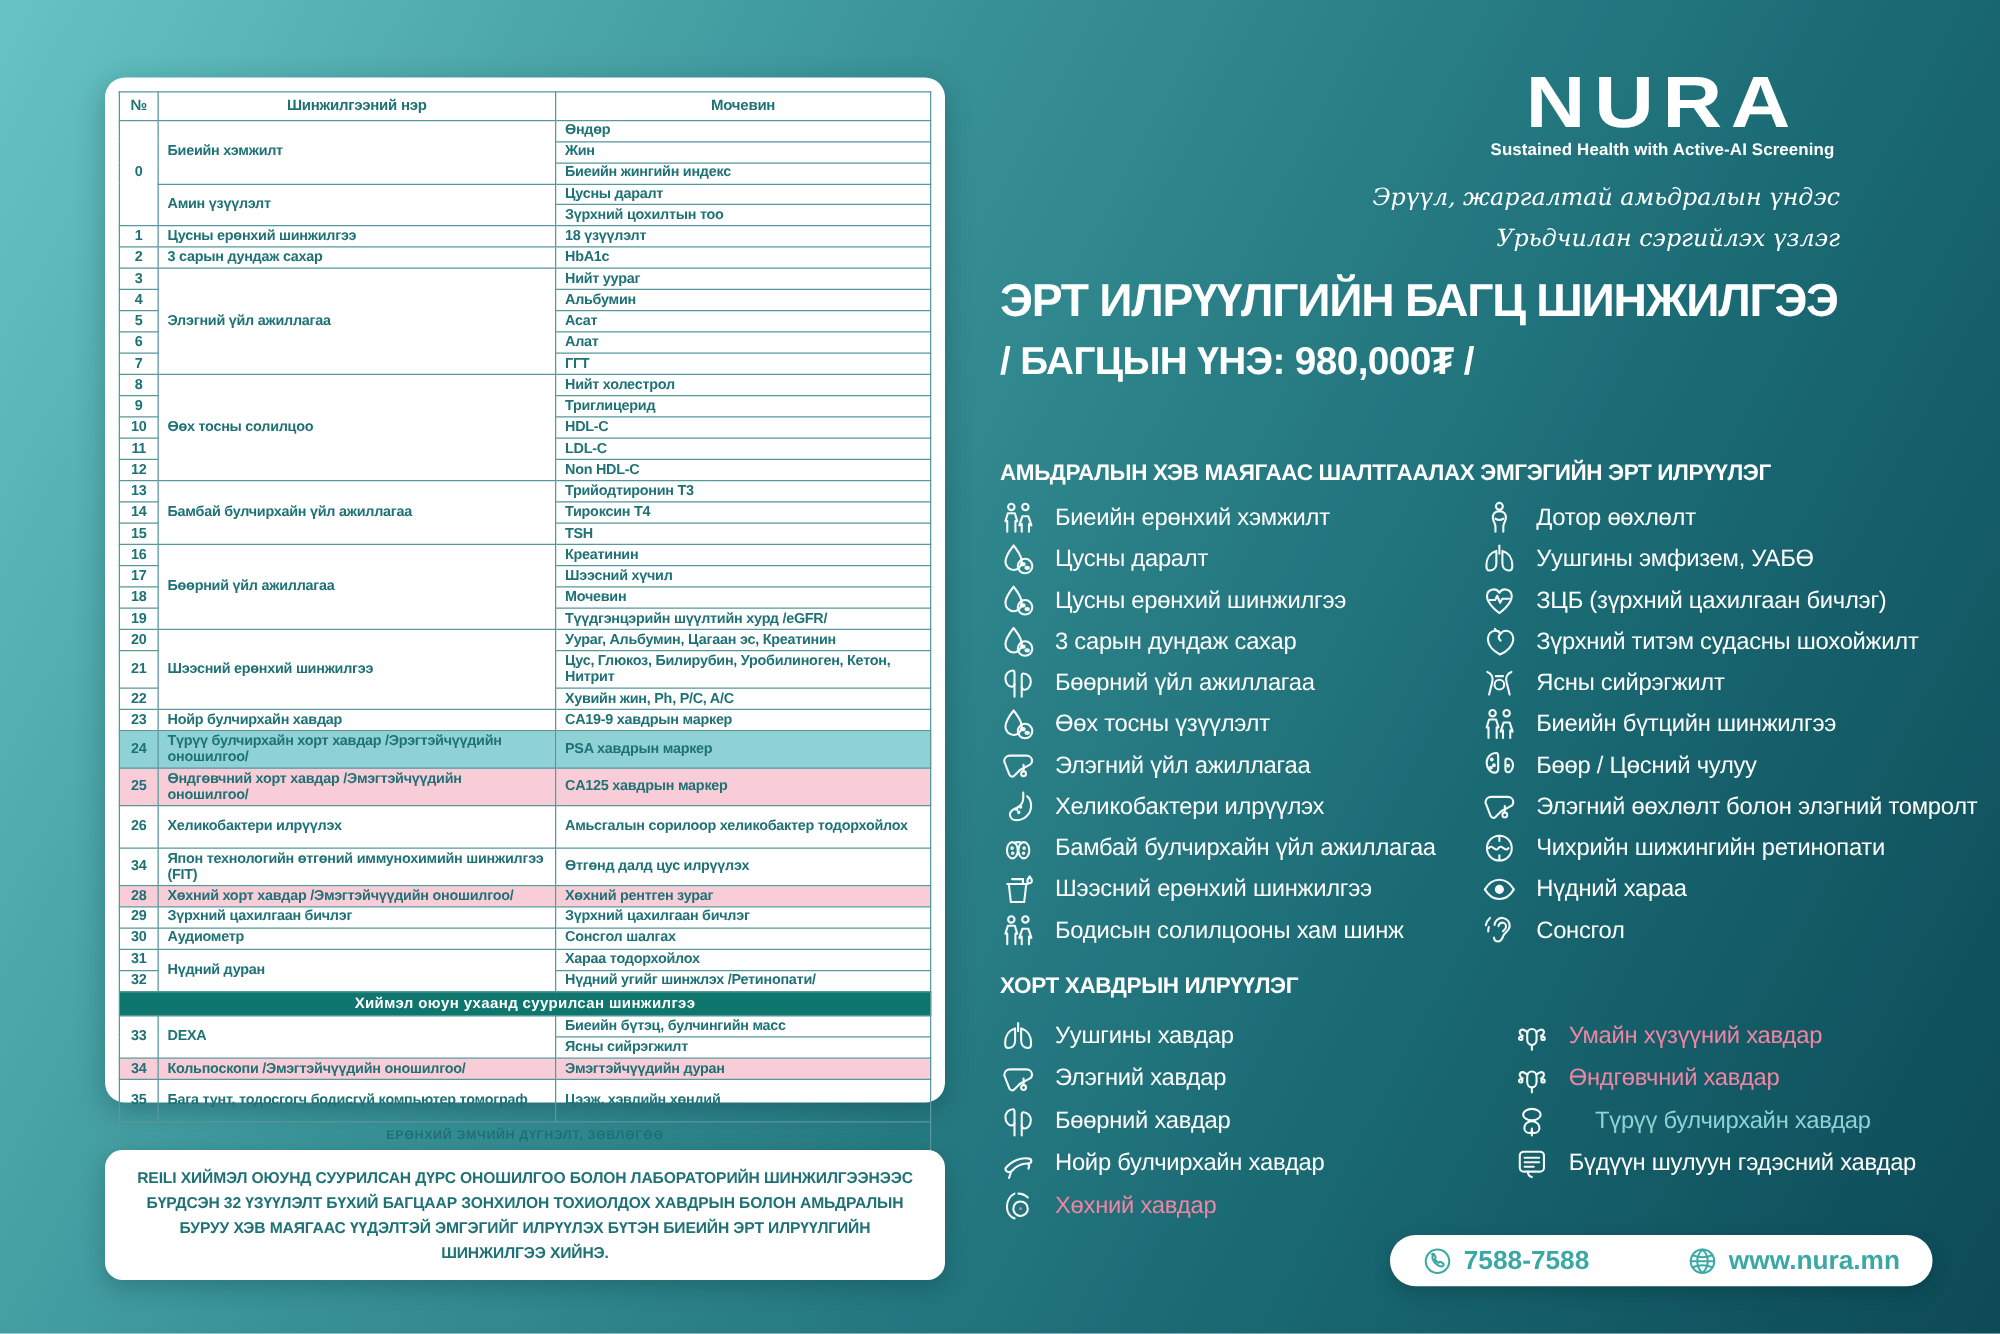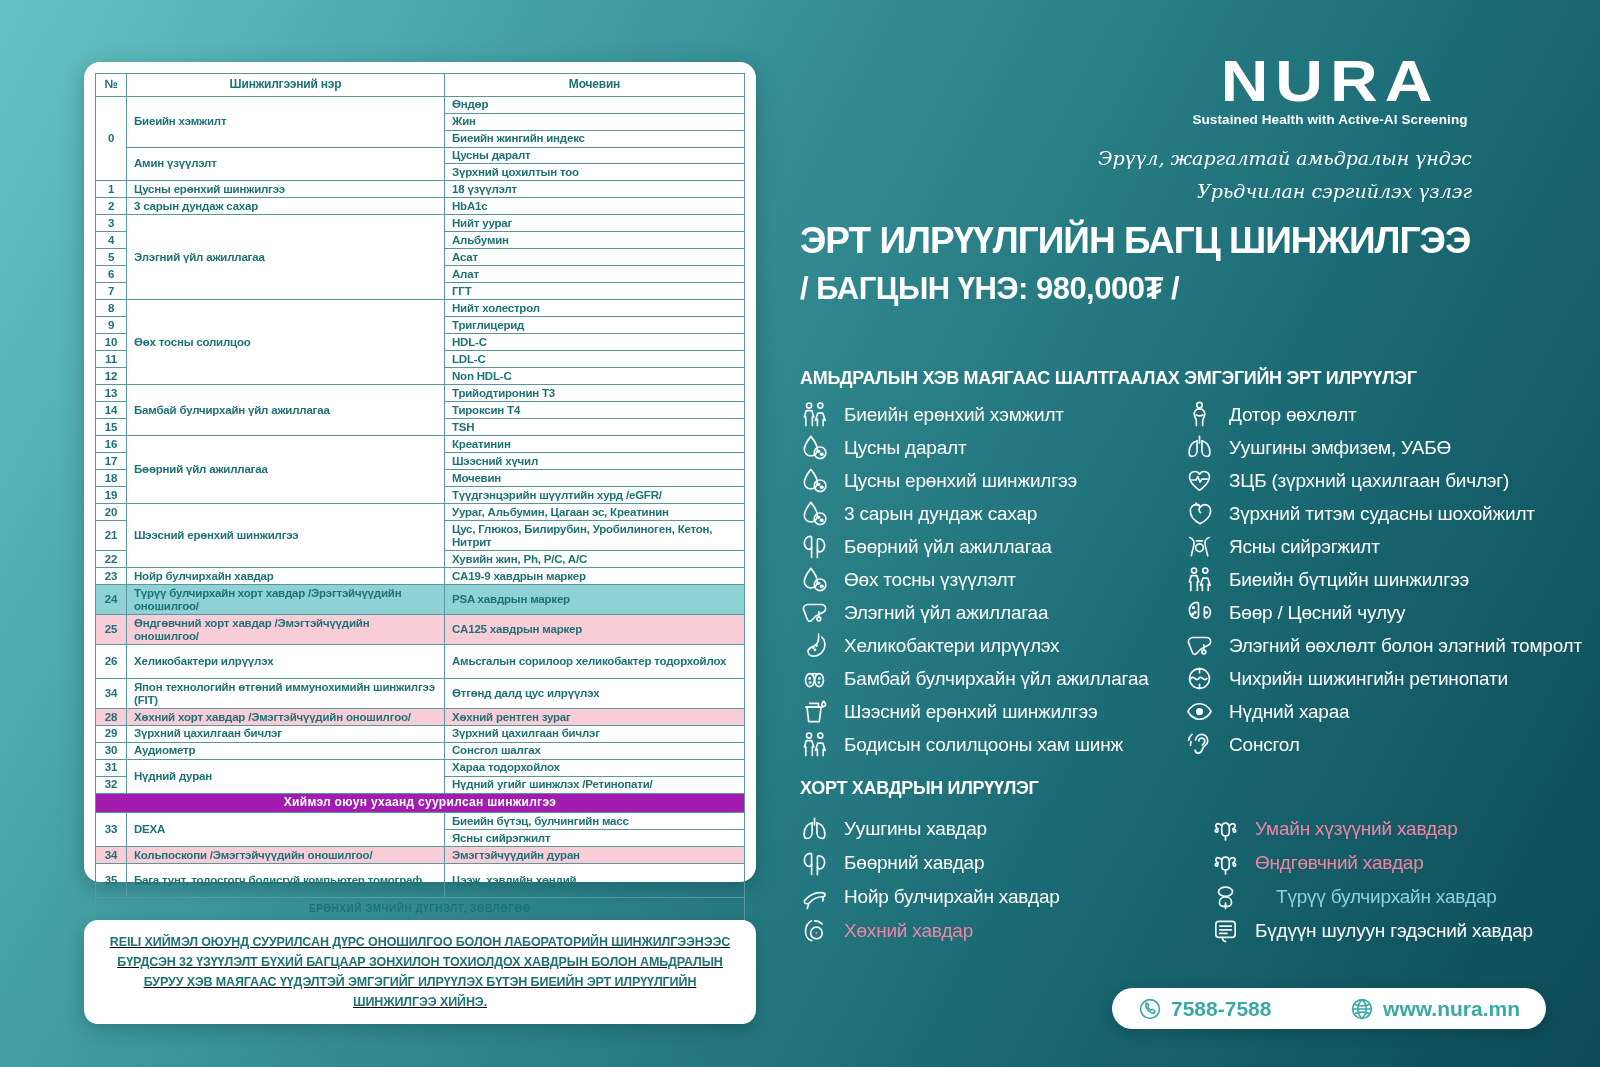--- a/index.html
+++ b/index.html
@@ -14,29 +14,29 @@
         padding:11px 11px;box-sizing:border-box;}
   table.scr{width:100%;border-collapse:collapse;color:#1e7276;table-layout:fixed;}
   table.scr col.c-no{width:31px;}
   table.scr col.c-name{width:318px;}
   table.scr th,table.scr td{border:1px solid #56989c;font-size:11.5px;line-height:1.13;
         font-weight:700;letter-spacing:-.2px;padding:1.5px 7px;vertical-align:middle;}
   table.scr th{text-align:center;padding:4px 4px;font-size:12px;}
   td.n{text-align:center;padding:1.5px 2px;}
   tr.teal td{background:#8fd2d6;}
   tr.pink td{background:#f9cdd8;}
-  tr.banner td{background:#a21caf;color:#fff;text-align:center;font-size:12px;
+  tr.banner td{background:#0f766e;color:#fff;text-align:center;font-size:12px;
         letter-spacing:.3px;padding:2.5px 4px;}
   tr.foot td{text-align:center;font-size:10px;letter-spacing:.5px;padding:5px 4px;}
   tr.tall td{height:30px;margin-top:20px;}
 
   
   .note{position:absolute;left:84px;top:920px;width:672px;min-height:66px;
         background:#fff;border-radius:14px;box-sizing:border-box;
-        padding:12px 20px;display:flex;align-items:flex-start;box-shadow:0 6px 18px rgba(0,40,45,.25);text-decoration:underline;}
+        padding:12px 20px;display:flex;align-items:flex-start;box-shadow:0 6px 18px rgba(0,40,45,.25);}
   .note p{margin:0;color:#1e7276;font-size:12.5px;font-weight:700;text-align:center;
         line-height:1.6;letter-spacing:-.1px;}
 
   
   .brand{position:absolute;left:1190px;top:52px;width:280px;text-align:center;color:#fff;}
   .brand .logo{font-size:66px;font-weight:700;letter-spacing:7px;line-height:1;
         transform:scaleY(.88);transform-origin:top center;}
   .brand .tagline{font-size:13.5px;font-weight:700;margin-top:-6px;letter-spacing:.1px;}
   .slogan{position:absolute;right:128px;top:142px;text-align:right;color:#fff;
         font-family:"DejaVu Serif","Liberation Serif",serif;font-style:italic;
@@ -580,20 +580,26 @@
   <div class="sec-h" id="sec2-h">ХОРТ ХАВДРЫН ИЛРҮҮЛЭГ</div>
   <div class="col" id="s2c1">
       <div class="li">
         <svg class="ic">
           <use href="#lungs" xlink:href="#lungs"></use>
         </svg>
         <span class="lt">Уушгины хавдар</span>
       </div>
       <div class="li">
         <svg class="ic">
+          <use href="#liver" xlink:href="#liver"></use>
+        </svg>
+        <span class="lt">Элэгний хавдар</span>
+      </div>
+      <div class="li">
+        <svg class="ic">
           <use href="#kidneys" xlink:href="#kidneys"></use>
         </svg>
         <span class="lt">Бөөрний хавдар</span>
       </div>
       <div class="li">
         <svg class="ic">
           <use href="#pancreas" xlink:href="#pancreas"></use>
         </svg>
         <span class="lt">Нойр булчирхайн хавдар</span>
       </div>

